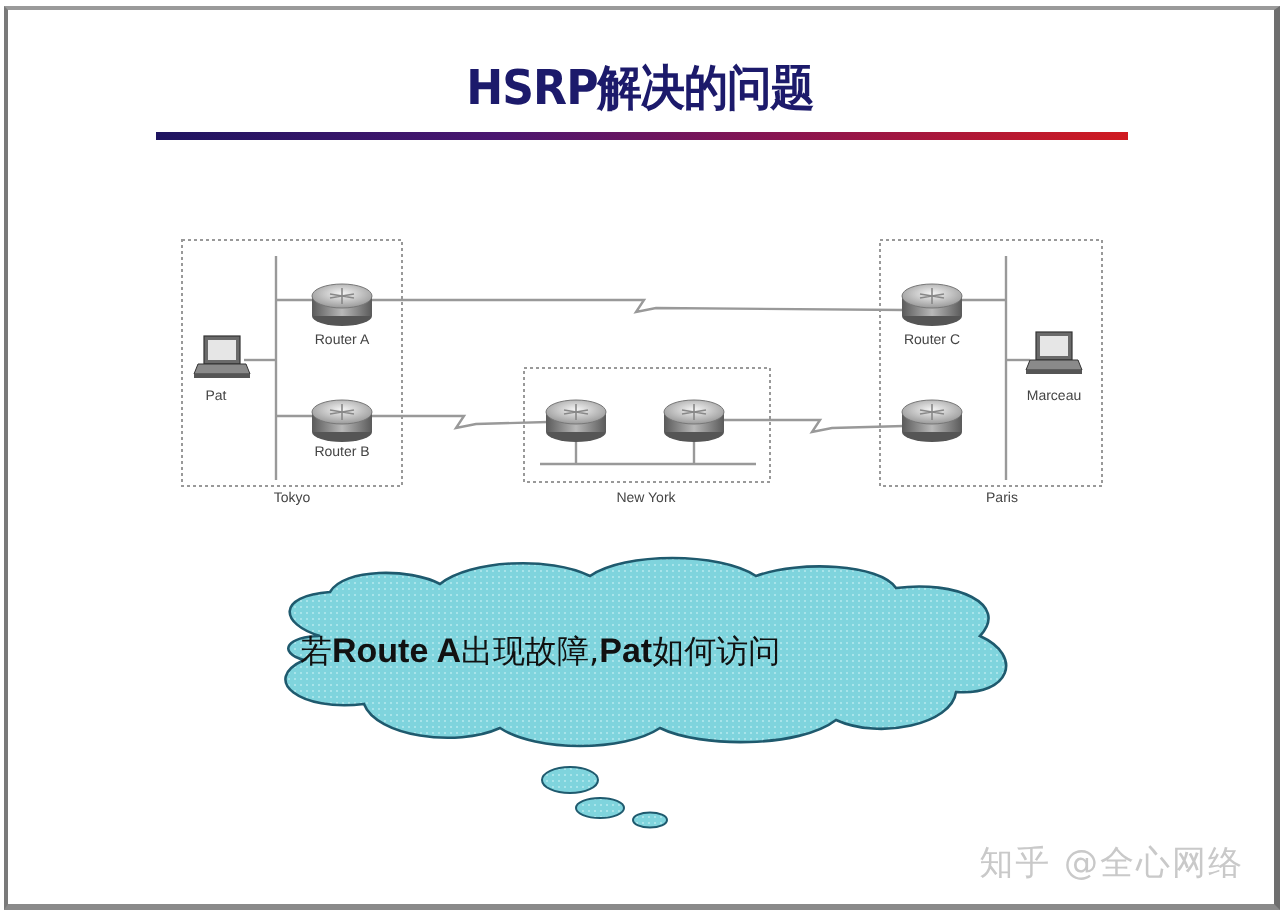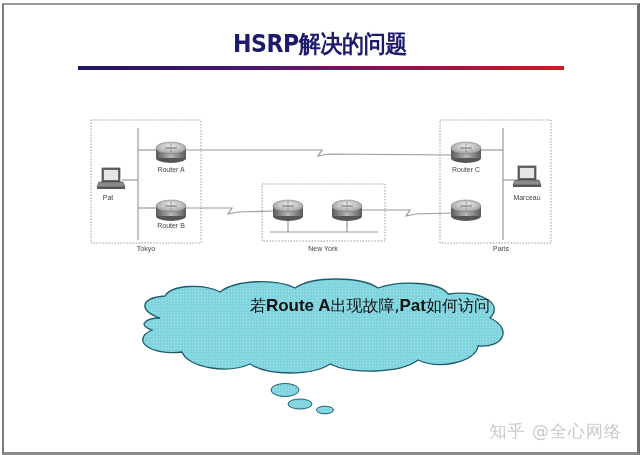--- a/index.html
+++ b/index.html
@@ -2,21 +2,21 @@
 <html><head>
 <meta charset="utf-8">
 <style>
   html, body { margin: 0; padding: 0; background: #ffffff; }
   body { width: 640px; height: 455px; position: relative; overflow: hidden; font-family: "Liberation Sans", sans-serif; }
   .frame { position: absolute; left: 2px; top: 3px; width: 633px; height: 447px; border-left: 2px solid #7a7a7a; border-top: 2px solid #9a9a9a; border-right: 3px solid #6e6e6e; border-bottom: 3px solid #8a8a8a; background: #fff; }
   .title { position: absolute; left: 0; top: 28px; width: 640px; text-align: center; font-family: "DejaVu Sans", sans-serif; font-weight: bold; font-size: 24px; color: #1c1a6b; letter-spacing: -0.5px; transform: scaleX(0.92); }
   .rule { position: absolute; left: 78px; top: 66px; width: 486px; height: 4px; background: linear-gradient(to right, #1e1460 0%, #4a1670 35%, #8a1450 65%, #d01a20 100%); }
   svg.diagram { position: absolute; left: 0; top: 0; }
   .lbl { font-family: "Liberation Sans", sans-serif; font-size: 7px; fill: #444; }
-  .cloud-text { position: absolute; left: 150px; top: 296px; width: 340px; text-align: right; font-size: 16px; line-height: 20px; color: #111; font-family: "DejaVu Sans", sans-serif; }
+  .cloud-text { position: absolute; left: 150px; top: 316px; width: 340px; text-align: left; font-size: 16px; line-height: 20px; color: #111; font-family: "DejaVu Sans", sans-serif; }
   .cloud-text b { font-family: "Liberation Sans", sans-serif; font-weight: bold; font-size: 17px; }
   .watermark { position: absolute; right: 18px; top: 420px; font-size: 17px; color: #c9c9c9; font-family: "DejaVu Sans", sans-serif; letter-spacing: 1px; text-align: right; }
 </style>
 </head>
 <body>
 
 <div class="frame"></div>
 
 <div class="title">HSRP解决的问题</div>
 <div class="rule"></div>

